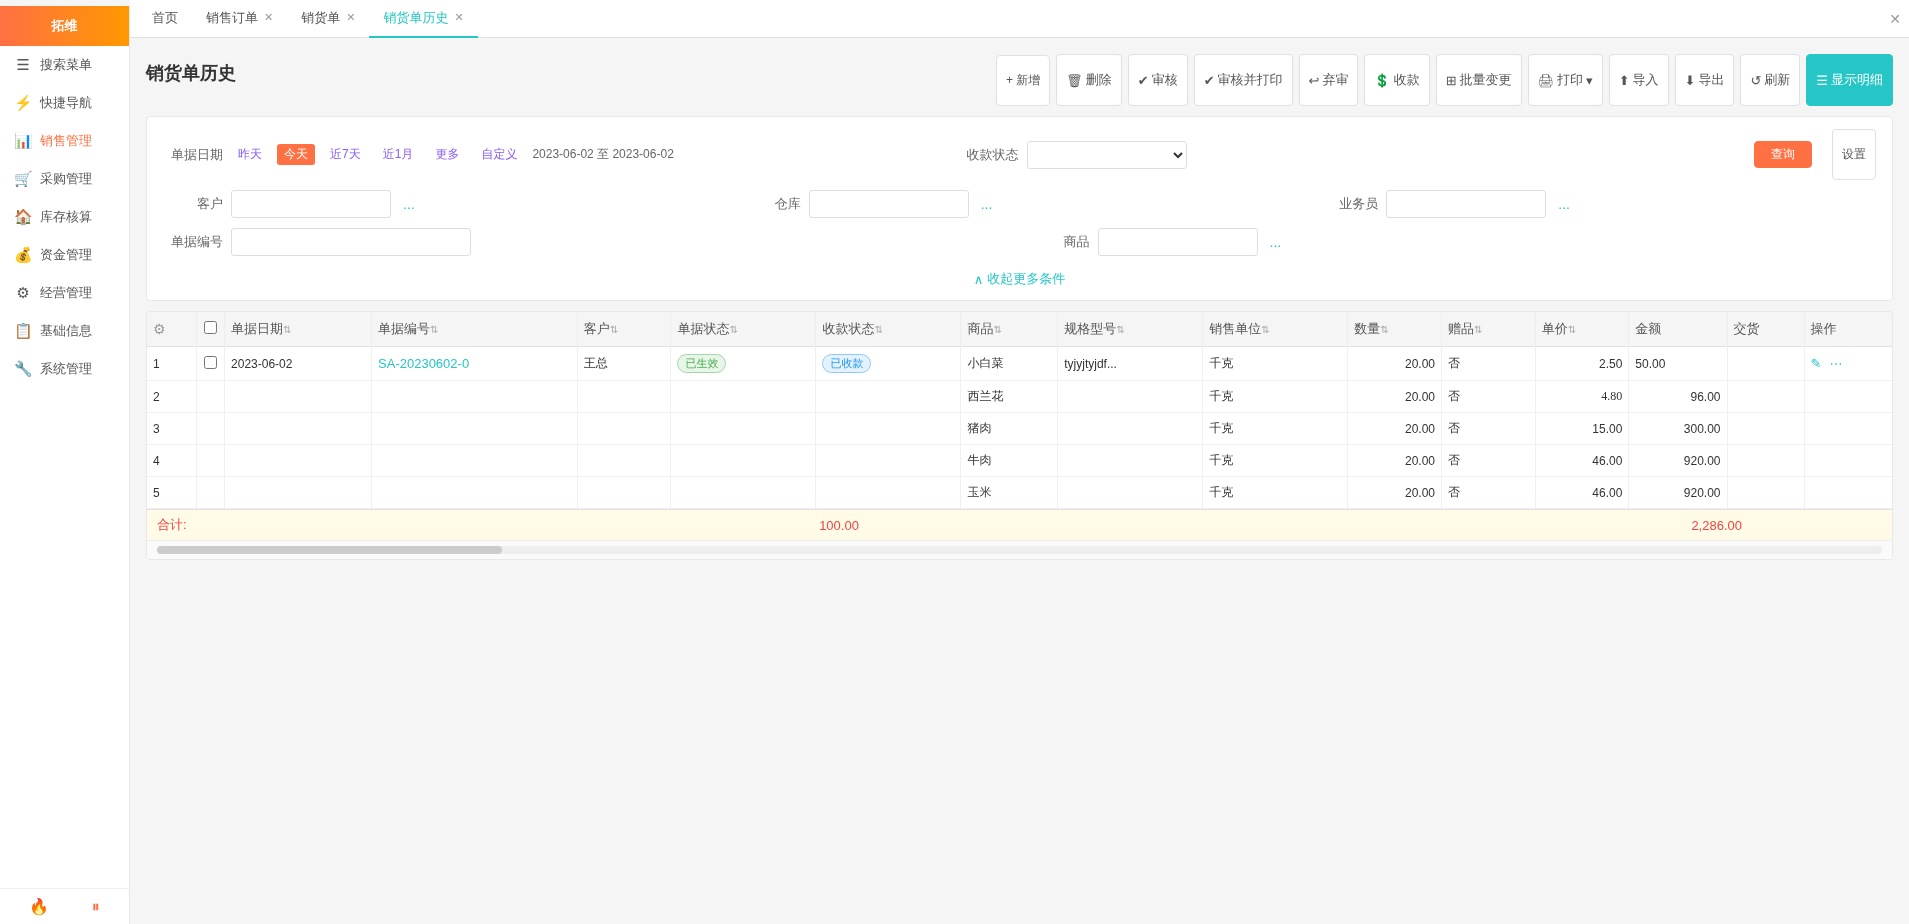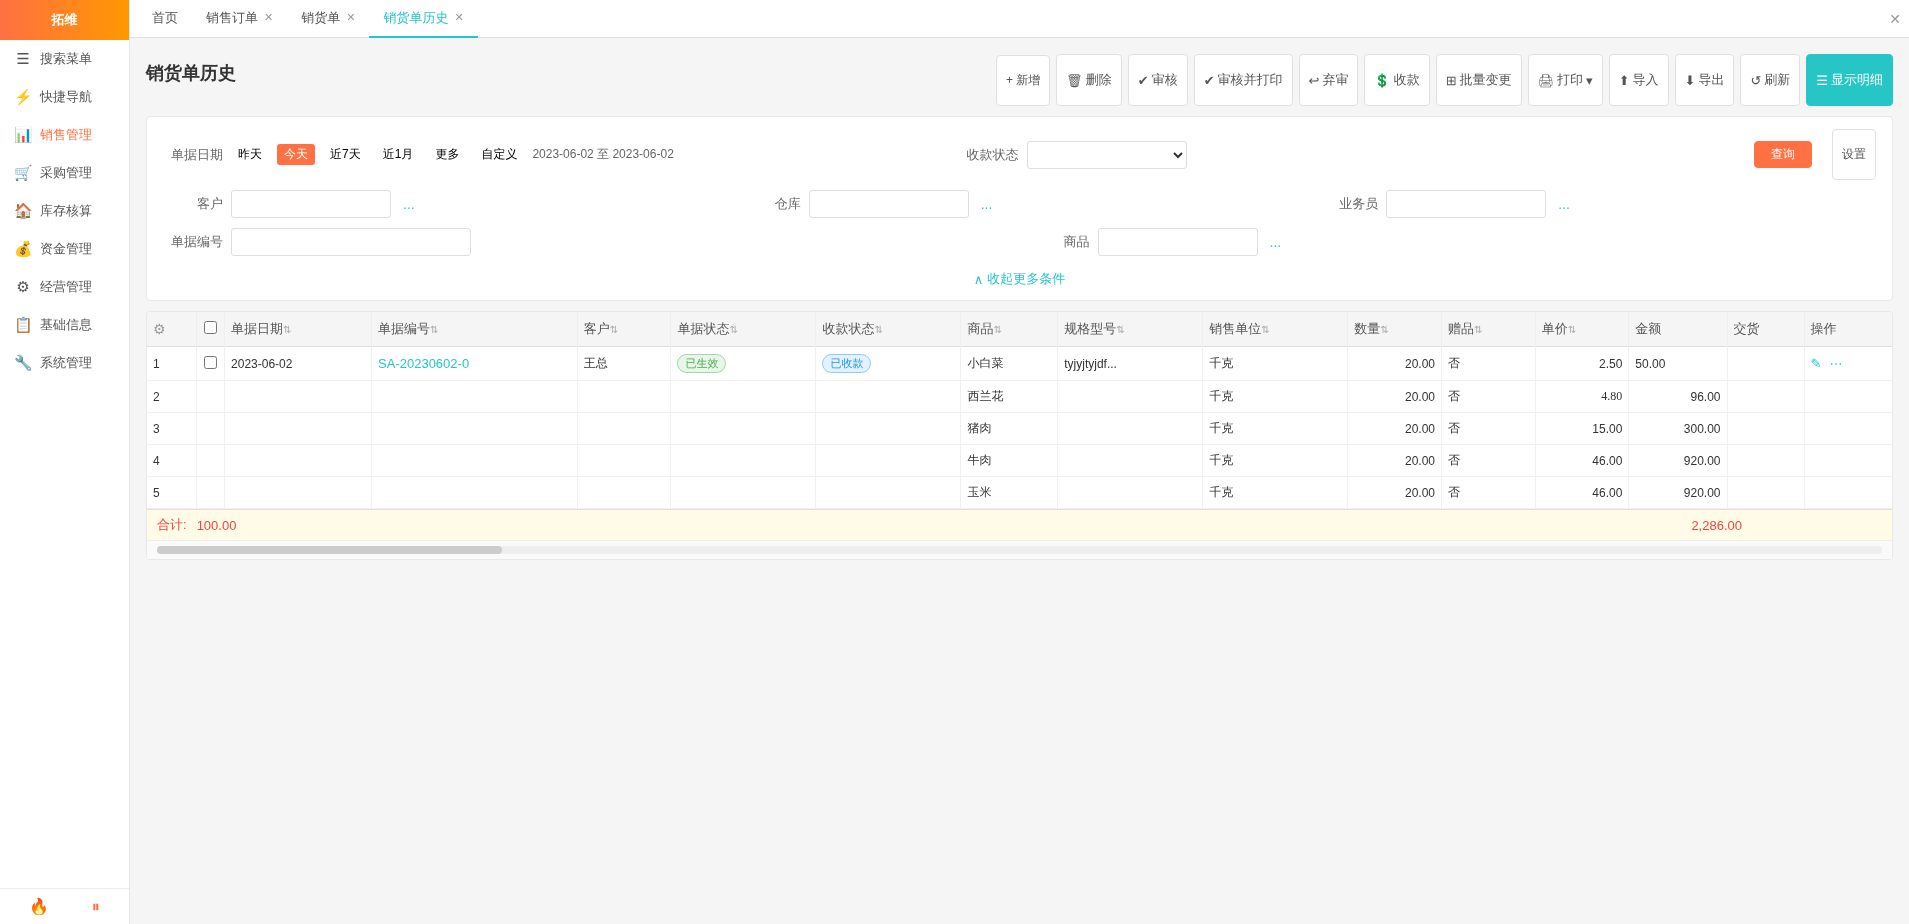--- a/index.html
+++ b/index.html
@@ -6,20 +6,21 @@
     body { display: flex; height: 924px; overflow: hidden; background: #f5f5f5; }
 
     
     .sidebar {
       width: 130px;
       background: #fff;
       border-right: 1px solid #e8e8e8;
       display: flex;
       flex-direction: column;
       flex-shrink: 0;
+      margin-top: 6px;
     }
     .sidebar-logo {
       height: 40px;
       background: linear-gradient(to right, #ff7043, #ff9800);
       display: flex;
       align-items: center;
       justify-content: center;
       color: #fff;
       font-size: 14px;
       font-weight: bold;
@@ -164,21 +165,21 @@
       height: 28px;
       outline: none;
       min-width: 160px;
       color: #333;
       background: #fff;
     }
     .date-tag {
       padding: 2px 7px;
       border-radius: 3px;
       cursor: pointer;
-      color: #000000;
+      color: #8b5cf6;
       font-size: 12px;
     }
     .date-tag.active {
       background: #ff7043;
       color: #fff;
     }
     .date-range {
       color: #666;
       font-size: 12px;
     }
@@ -692,21 +693,21 @@
           
           
         </div>
       </td>
     </tr>
           </tbody>
       </table>
 
       <div class="table-footer">
         <span>合计:</span>
-        <span style="flex:1; text-align:left; padding-right: 200px;">100.00</span>
+        <span style="flex:1; text-align:center; padding-right: 200px;">100.00</span>
         <span style="min-width:100px; text-align:right; padding-right: 140px;">2,286.00</span>
       </div>
 
       <div class="scrollbar-area">
         <div class="scrollbar-track">
           <div class="scrollbar-thumb"></div>
         </div>
       </div>
 
     </div>

